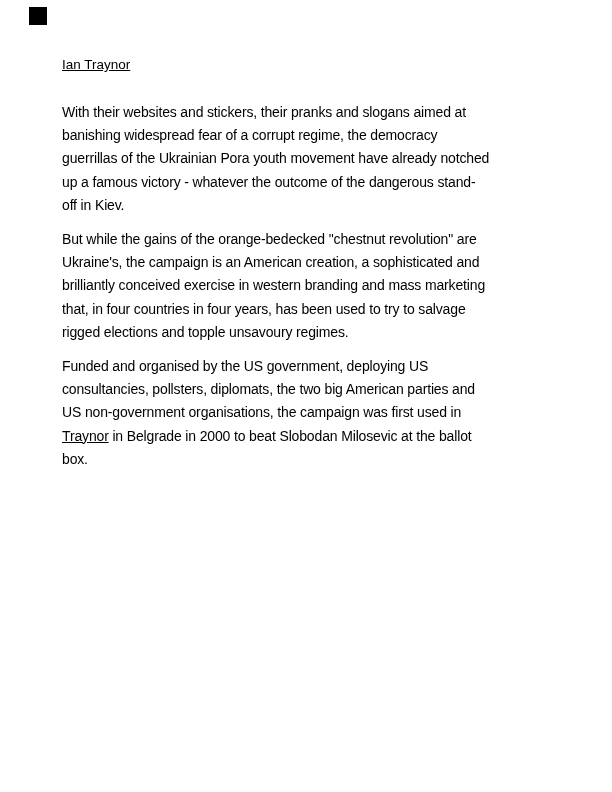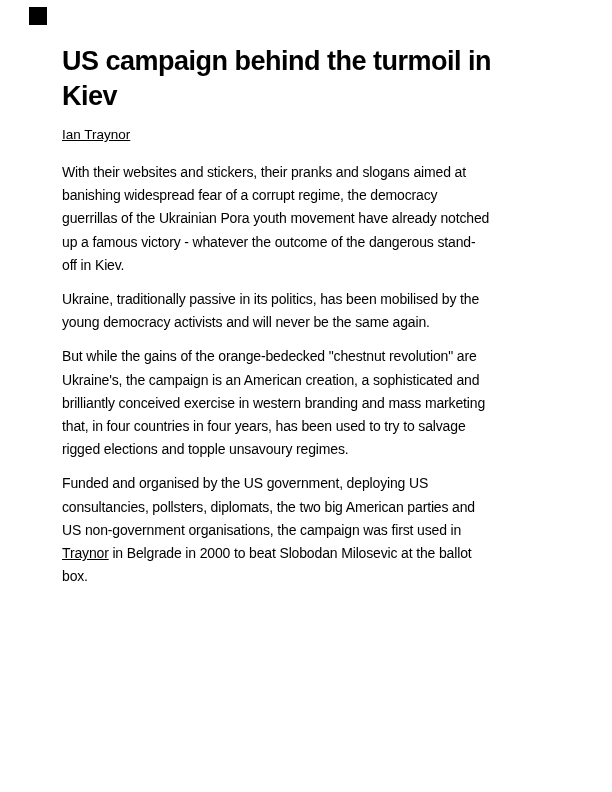--- a/index.html
+++ b/index.html
@@ -51,39 +51,35 @@
   }
   .para {
     margin: 0 0 11px 0;
     font-size: 14px;
     line-height: 23.2px;
     letter-spacing: -0.15px;
     white-space: pre;
     color: #000000;
   }
   .content p.para:first-of-type {
-    margin-top: 18px;
+    margin-top: 28px;
   }
 </style>
 </head>
 <body>
 
 <div class="page">
   <div class="black-marker"></div>
   <div class="content">
-    <h1 class="title">US campaign behind the turmoil in
-Kiev</h1>
     <a href="#" class="byline link">Ian Traynor</a>
     <p class="para">With their websites and stickers, their pranks and slogans aimed at
 banishing widespread fear of a corrupt regime, the democracy
 guerrillas of the Ukrainian Pora youth movement have already notched
 up a famous victory - whatever the outcome of the dangerous stand-
 off in Kiev.</p>
-    <p class="para">Ukraine, traditionally passive in its politics, has been mobilised by the
-young democracy activists and will never be the same again.</p>
     <p class="para">But while the gains of the orange-bedecked "chestnut revolution" are
 Ukraine's, the campaign is an American creation, a sophisticated and
 brilliantly conceived exercise in western branding and mass marketing
 that, in four countries in four years, has been used to try to salvage
 rigged elections and topple unsavoury regimes.</p>
     <p class="para"><span>Funded and organised by the US government, deploying US
 consultancies, pollsters, diplomats, the two big American parties and
 US non-government organisations, the campaign was first used in
 </span><a href="#" class="link">Traynor</a><span> in Belgrade in 2000 to beat Slobodan Milosevic at the ballot
 box.</span></p>

